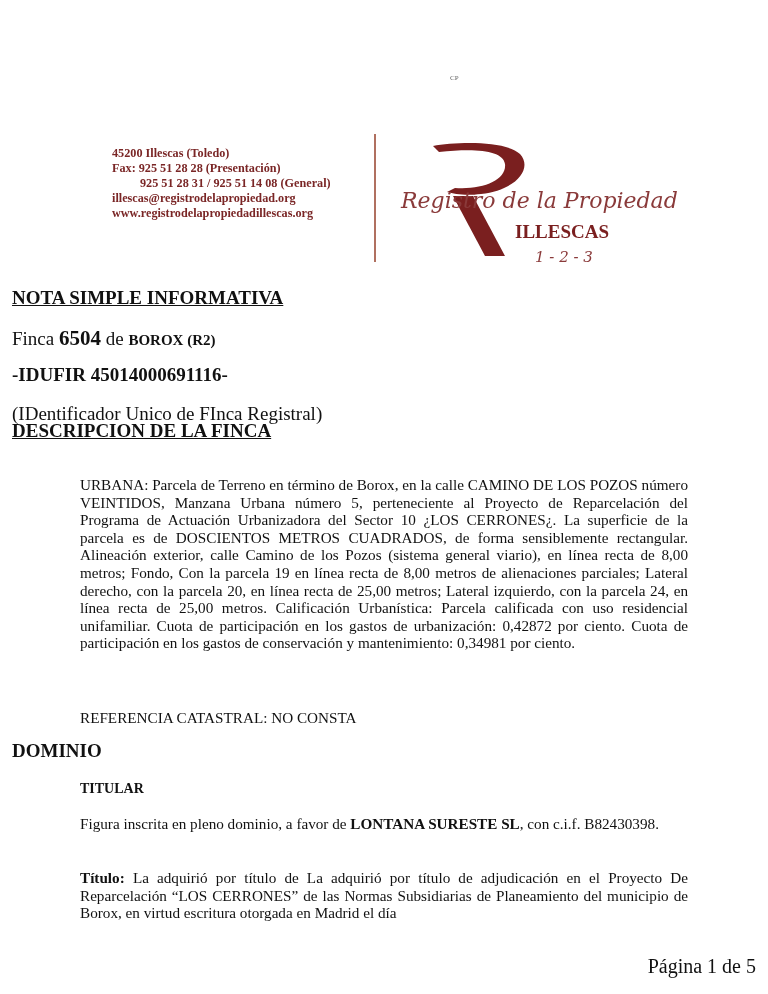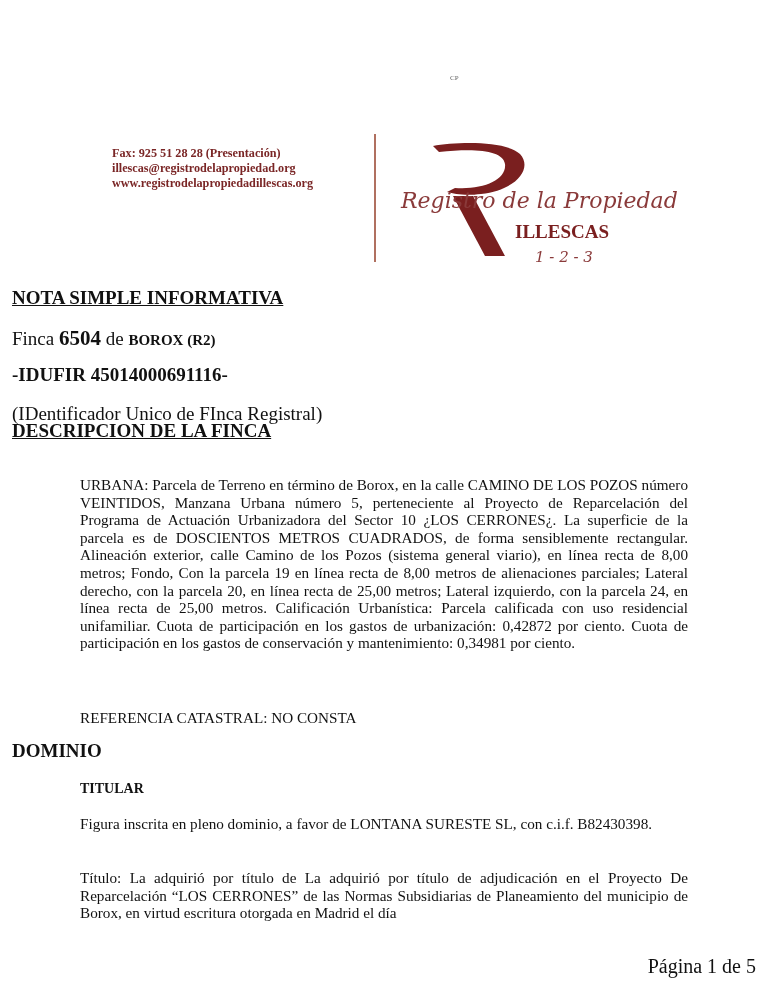--- a/index.html
+++ b/index.html
@@ -29,29 +29,31 @@
       text-align: justify;
     }
     .p-desc { top: 476px; }
     .p-ref { top: 709px; }
     .h-dominio { top: 740px; font-size: 19px; font-weight: bold; }
     .p-titular { top: 780px; font-weight: bold; font-size: 14px; }
     .p-figura { top: 815px; }
     .p-titulo { top: 869px; }
     .footer-left { position: absolute; left: 61px; top: 993px; font-size: 20px; }
     .footer-right { position: absolute; right: 12px; top: 955px; font-size: 20px; }
-    b { font-weight: normal; margin-top: 48px; }
+    b { font-weight: bold; margin-top: 48px; }
   </style>
 </head>
 <body>
 
 <div class="cp">CP</div>
 
 <div class="addr">
+  <div>45200 Illescas (Toledo)</div>
   <div>Fax: 925 51 28 28 (Presentación)</div>
+  <div class="indent">925 51 28 31 / 925 51 14 08 (General)</div>
   <div>illescas@registrodelapropiedad.org</div>
   <div>www.registrodelapropiedadillescas.org</div>
 </div>
 
 <div class="vline"></div>
 
 <div class="logo">
   <svg width="300" height="130" viewBox="0 0 300 130">
     <path d="M38 8 C 60 4, 110 2, 125 16 C 138 30, 122 52, 86 56 C 70 58, 60 56, 52 54 L 60 50 C 88 52, 112 42, 110 26 C 108 12, 80 10, 44 14 Z" fill="#7a1f1f"></path>
     <path d="M58 58 L 78 58 L 110 118 L 90 118 Z" fill="#7a1f1f"></path>

